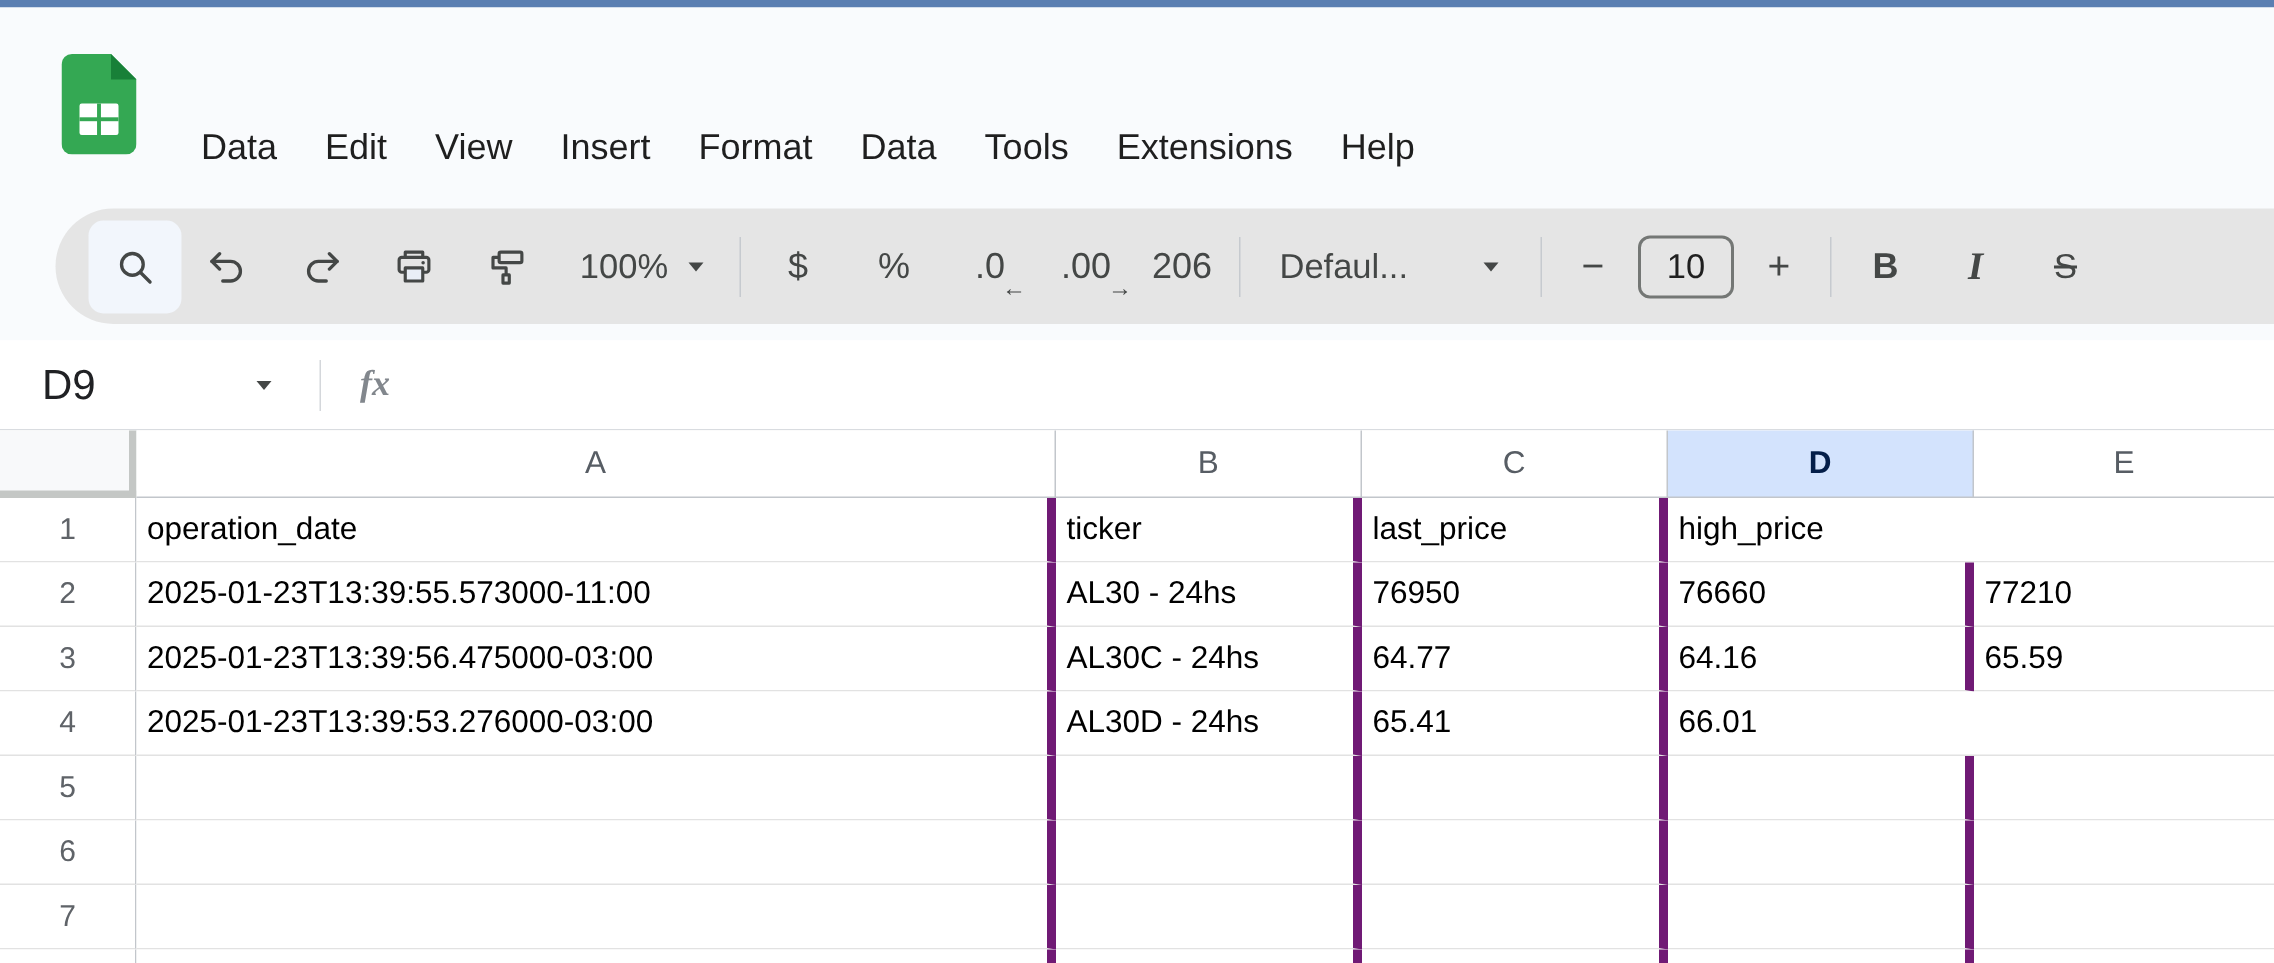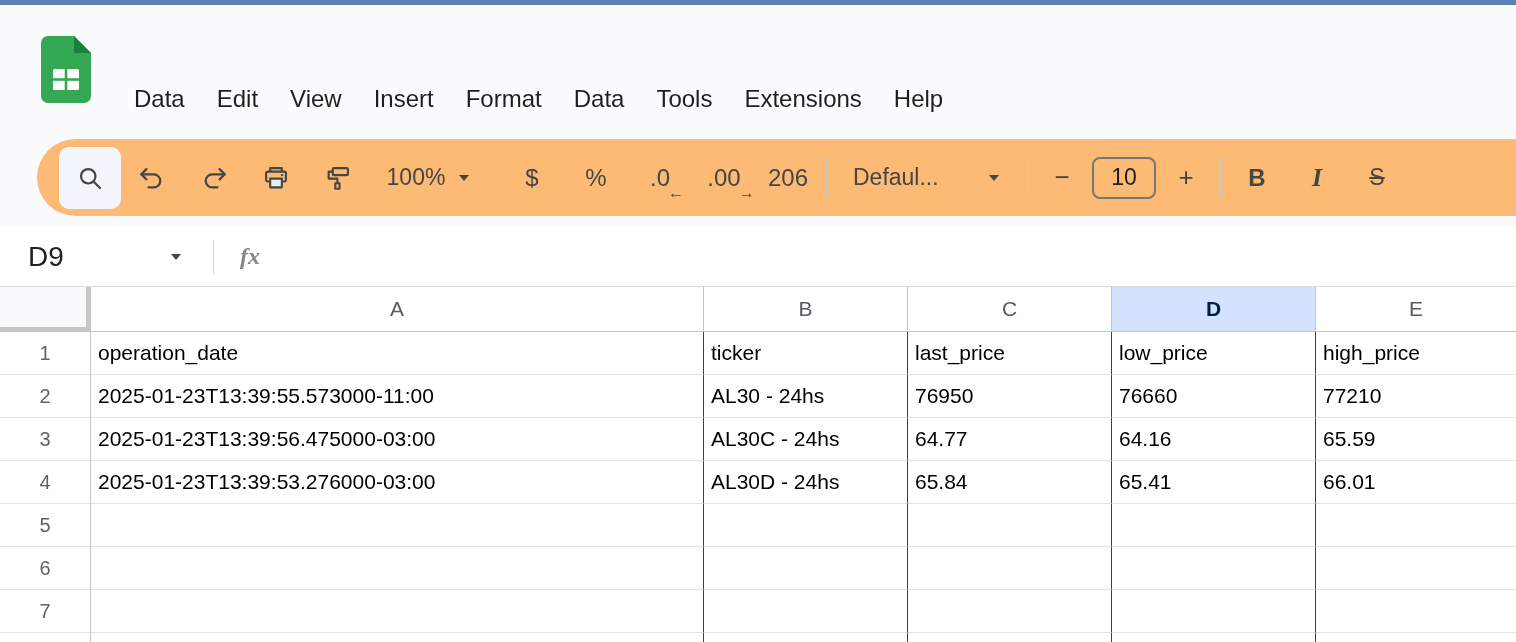--- a/index.html
+++ b/index.html
@@ -14,21 +14,21 @@
   .header-area { position:absolute; left:0; top:5px; width:100%; height:222px; background:#f9fbfd; }
   .logo { position:absolute; left:41px; top:31px; width:50px; height:67px; cursor:pointer; }
   .title-row { position:absolute; left:121px; top:26px; height:44px; display:flex; align-items:center; }
   .doc-title { font-size:31px; font-weight:500; color:#1f1f1f; letter-spacing:.2px; white-space:nowrap; }
   .title-icons { display:flex; align-items:center; gap:34px; margin-left:38px; }
   .title-icons .t-ic { width:30px; height:30px; display:flex; align-items:center; justify-content:center; cursor:pointer; }
   .menu-row { position:absolute; left:118px; top:76px; display:flex; align-items:center; }
   .menu-item { font-size:24px; color:#1f1f1f; padding:4px 16px; border-radius:6px; cursor:pointer; white-space:nowrap; }
 
   
-  .toolbar { position:absolute; left:37px; top:134px; right:0; height:77px; background:#fdba74; border-radius:40px 0 0 40px; display:flex; align-items:center; padding-left:22px; }
+  .toolbar { position:absolute; left:37px; top:134px; right:0; height:77px; background:#e5e5e5; border-radius:40px 0 0 40px; display:flex; align-items:center; padding-left:22px; }
   .tbtn { height:62px; display:flex; align-items:center; justify-content:center; color:#444746; cursor:pointer; border-radius:10px; flex:0 0 auto; }
   .tbtn.icon62 { width:62px; }
   .search-chip { background:#f2f6fc; }
   .tb-divider { width:1px; height:40px; background:#c6cacf; margin:0 6px; flex:0 0 auto; }
   .zoom-ctrl { width:118px; display:flex; align-items:center; justify-content:center; gap:14px; }
   .tb-text { font-size:23px; color:#444746; white-space:nowrap; }
   .fmt-btn { width:64px; position:relative; }
   .fmt-btn .tb-text { font-size:24px; }
   .fmt-stack { position:relative; }
   .fmt-arrow { position:absolute; right:-14px; bottom:-10px; font-size:16px; color:#444746; }
@@ -50,21 +50,21 @@
   .formula-input { flex:1; height:100%; font-size:21px; color:#000; border:0; outline:none; margin-left:18px; background:transparent; }
 
   
   .grid { position:absolute; left:0; top:287px; width:100%; bottom:-40px; background:#fff; }
   .g-hrow { display:flex; height:45px; }
   .g-corner { width:91px; background:#f8f9fa; border-right:5px solid #c4c7c5; border-bottom:5px solid #c4c7c5; cursor:pointer; }
   .g-h { border-right:1px solid #c2c6cb; border-bottom:1px solid #c2c6cb; background:#ffffff; color:#575d64; font-size:21px; display:flex; align-items:center; justify-content:center; cursor:pointer; }
   .g-h.sel { background:#d3e3fd; color:#041e49; font-weight:700; }
   .g-row { display:flex; height:43px; }
   .g-rh { width:91px; border-right:1px solid #c2c6cb; border-bottom:1px solid #e2e2e2; color:#5f6368; font-size:20px; display:flex; align-items:center; justify-content:center; background:#fff; cursor:pointer; }
-  .g-cell { border-right:1px solid #701a75; border-bottom:1px solid #e2e2e2; font-size:21px; color:#000; padding-left:7px; display:flex; align-items:center; white-space:nowrap; overflow:hidden; cursor:cell; background:#fff; }
+  .g-cell { border-right:6px solid #701a75; border-bottom:1px solid #e2e2e2; font-size:21px; color:#000; padding-left:7px; display:flex; align-items:center; white-space:nowrap; overflow:hidden; cursor:cell; background:#fff; }
   .c0 { width:613px; } .c1 { width:204px; } .c2 { width:204px; } .c3 { width:204px; } .c4 { flex:1; border-right:none; }
   svg.ic { display:block; }
 </style>
 </head>
 <body>
 
 <div id="stage">
   <div class="top-strip"></div>
 
   <div class="header-area">
@@ -202,21 +202,20 @@
         <div class="g-h c1">B</div>
         <div class="g-h c2">C</div>
         <div class="g-h c3 sel">D</div>
         <div class="g-h c4">E</div>
       </div>
       <div class="g-row">
         <div class="g-rh">1</div>
         <div class="g-cell c0">operation_date</div>
         <div class="g-cell c1">ticker</div>
         <div class="g-cell c2">last_price</div>
-        <div class="g-cell c3">low_price</div>
         <div class="g-cell c4">high_price</div>
       </div>
       <div class="g-row">
         <div class="g-rh">2</div>
         <div class="g-cell c0">2025-01-23T13:39:55.573000-11:00</div>
         <div class="g-cell c1">AL30 - 24hs</div>
         <div class="g-cell c2">76950</div>
         <div class="g-cell c3">76660</div>
         <div class="g-cell c4">77210</div>
       </div>
@@ -225,21 +224,20 @@
         <div class="g-cell c0">2025-01-23T13:39:56.475000-03:00</div>
         <div class="g-cell c1">AL30C - 24hs</div>
         <div class="g-cell c2">64.77</div>
         <div class="g-cell c3">64.16</div>
         <div class="g-cell c4">65.59</div>
       </div>
       <div class="g-row">
         <div class="g-rh">4</div>
         <div class="g-cell c0">2025-01-23T13:39:53.276000-03:00</div>
         <div class="g-cell c1">AL30D - 24hs</div>
-        <div class="g-cell c2">65.84</div>
         <div class="g-cell c3">65.41</div>
         <div class="g-cell c4">66.01</div>
       </div>
       <div class="g-row">
         <div class="g-rh">5</div>
         <div class="g-cell c0"></div>
         <div class="g-cell c1"></div>
         <div class="g-cell c2"></div>
         <div class="g-cell c3"></div>
         <div class="g-cell c4"></div>

